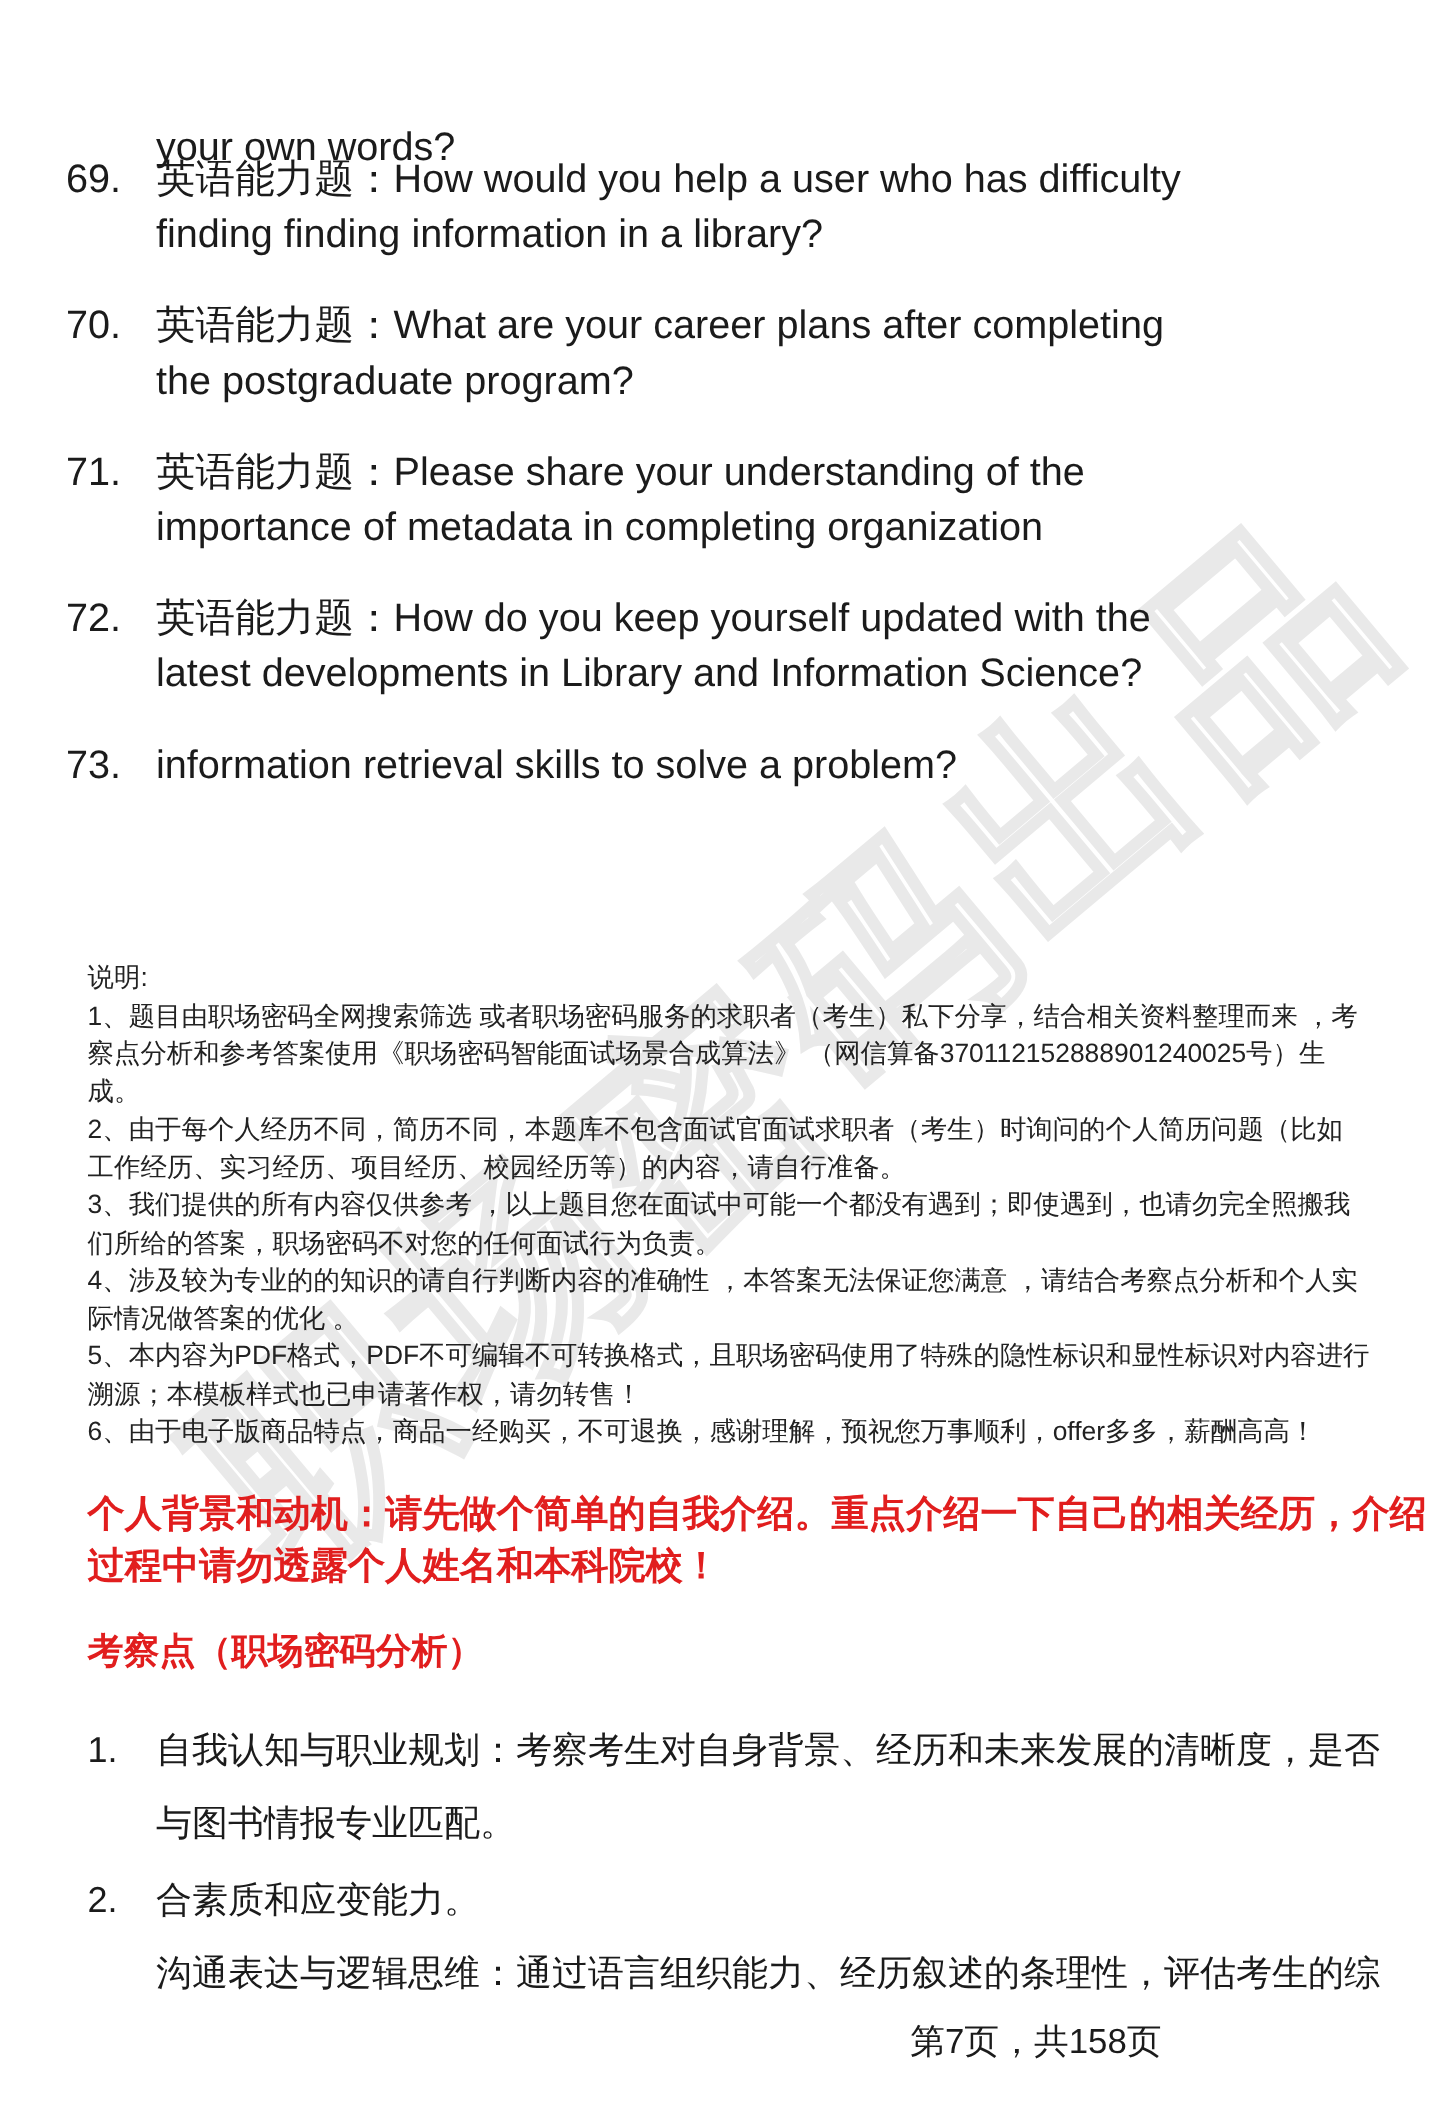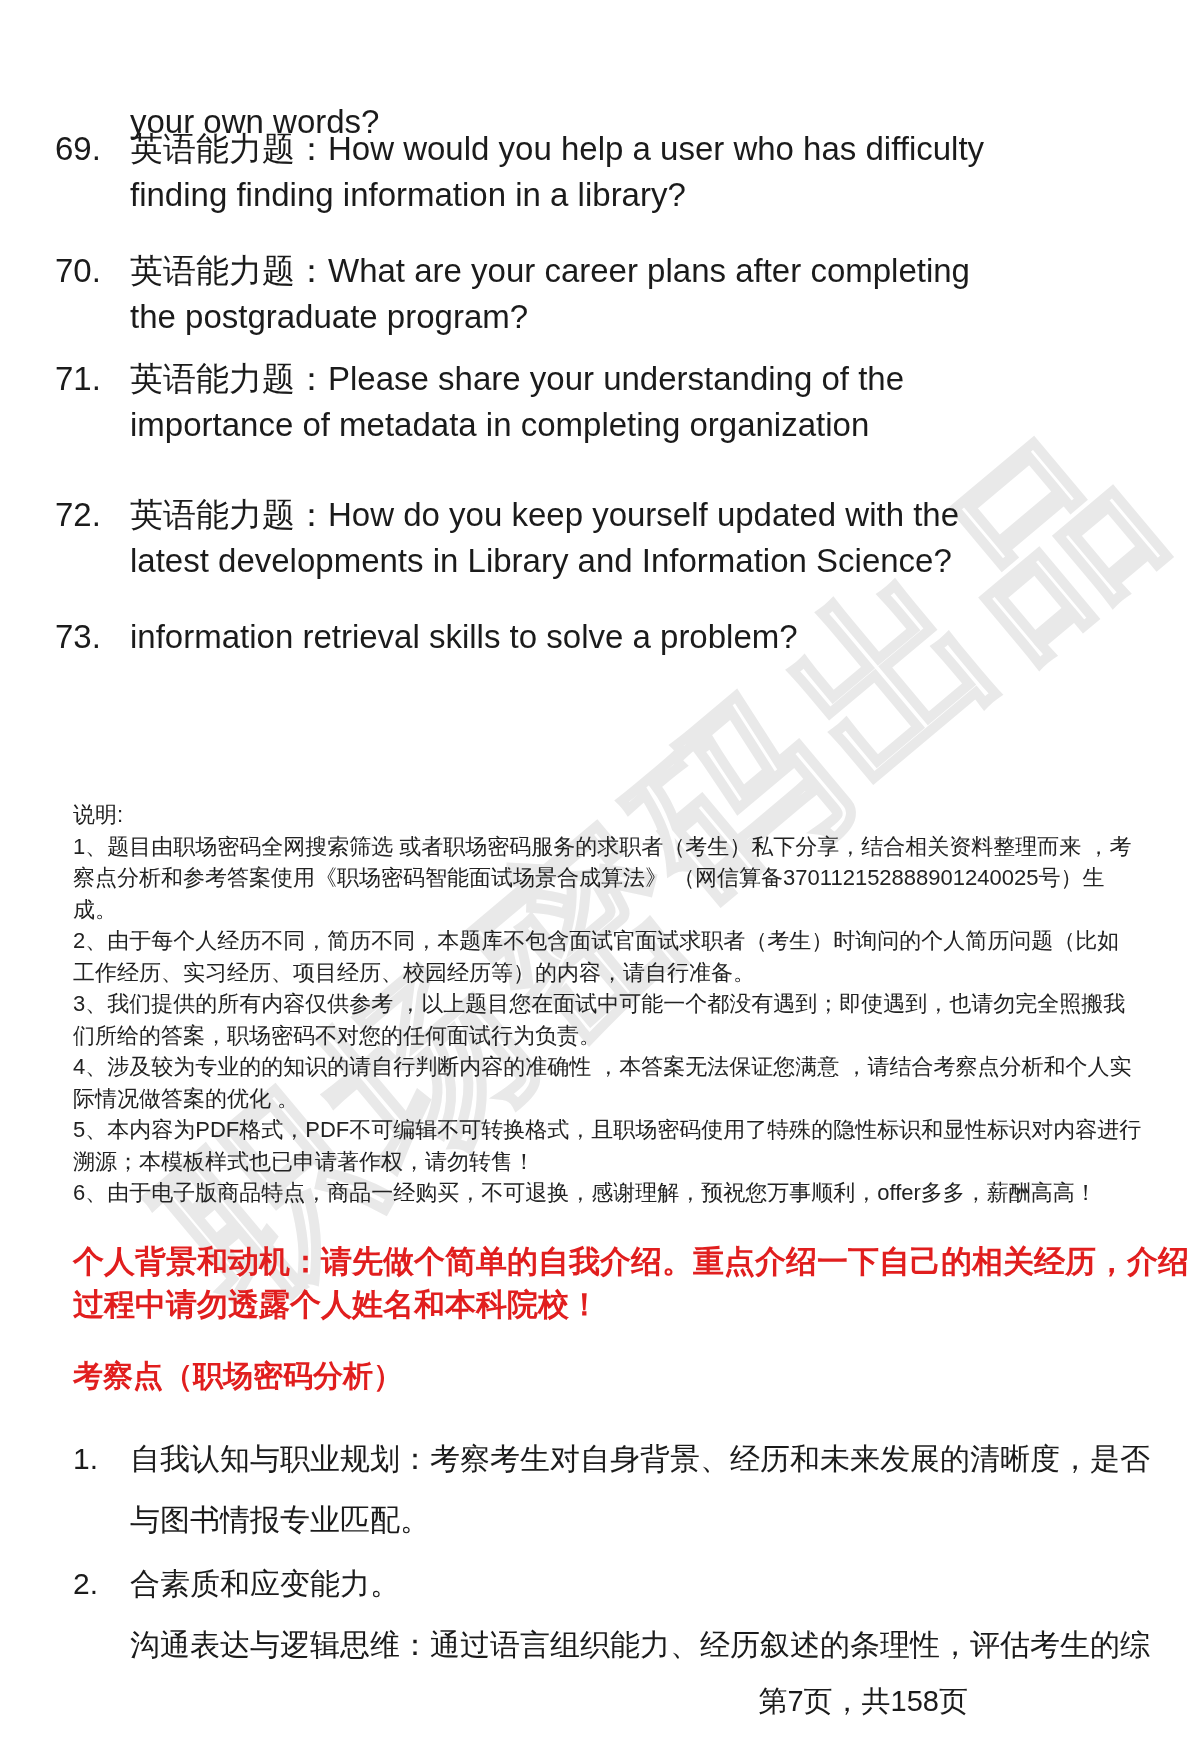--- a/index.html
+++ b/index.html
@@ -96,21 +96,21 @@
     </div>
 
     <div class="question" style="top:248px">
       <span class="q-num">70.</span>
       <div class="q-lines">
         <div>英语能力题：What are your career plans after completing</div>
         <div>the postgraduate program?</div>
       </div>
     </div>
 
-    <div class="question" style="top:356px">
+    <div class="question" style="top:370px">
       <span class="q-num">71.</span>
       <div class="q-lines">
         <div>英语能力题：Please share your understanding of the</div>
         <div>importance of metadata in completing organization</div>
       </div>
     </div>
 
     <div class="question" style="top:492px">
       <span class="q-num">72.</span>
       <div class="q-lines">

